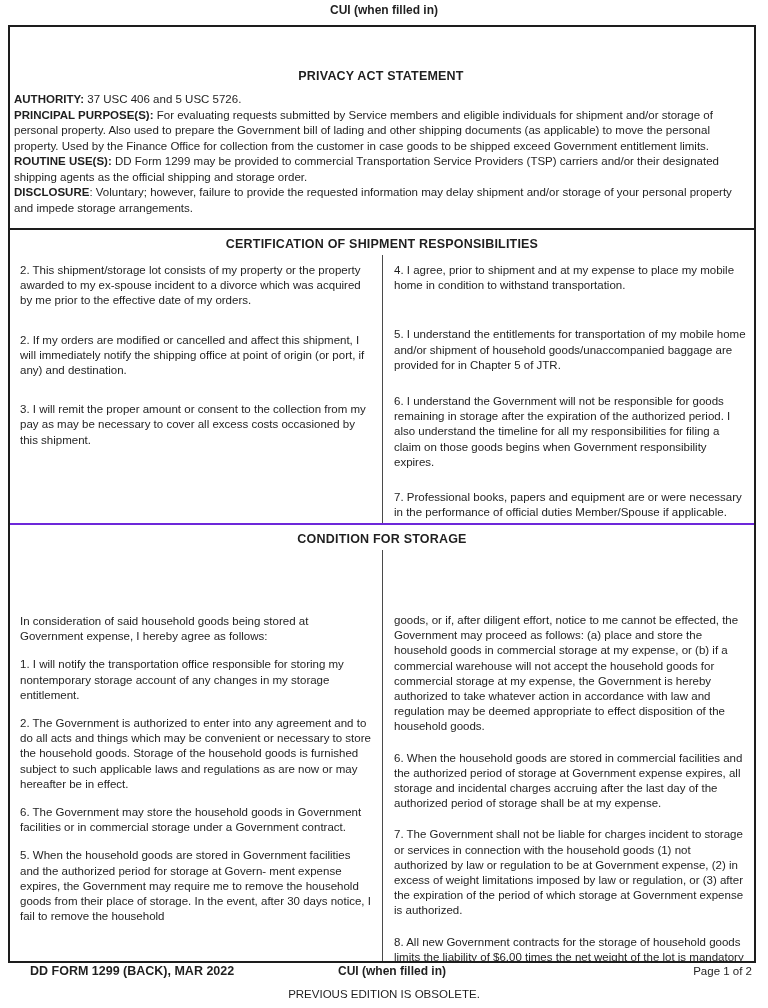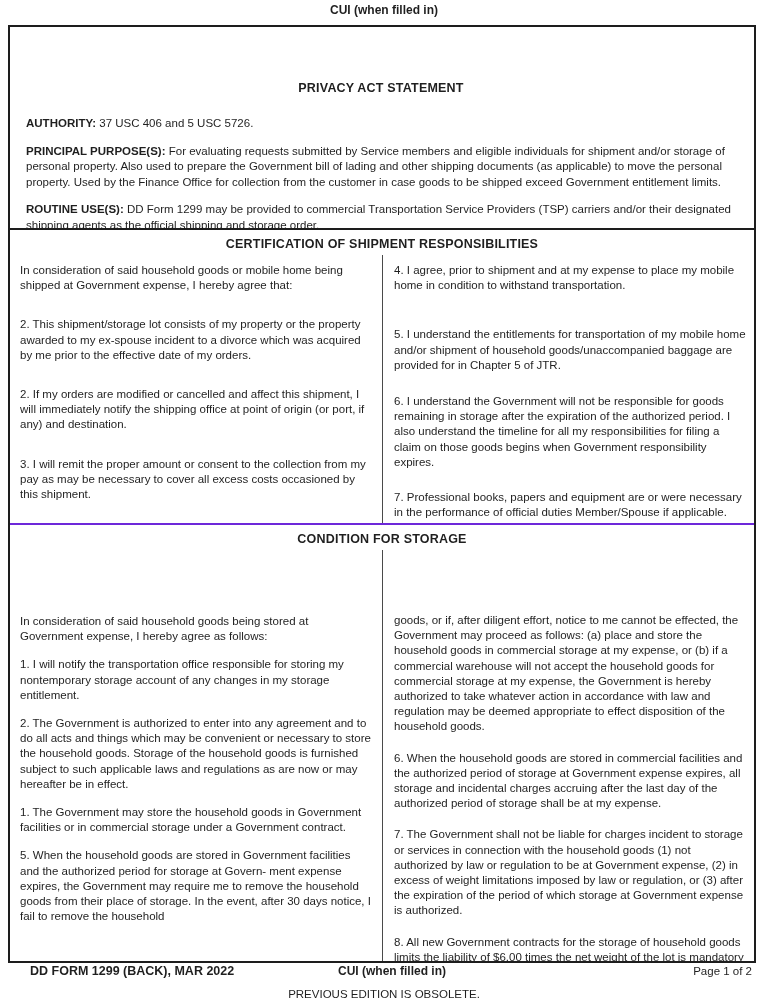--- a/index.html
+++ b/index.html
@@ -40,21 +40,21 @@
     flex-direction: column;
     background: #ffffff;
   }
   .section {
     box-sizing: border-box;
     overflow: hidden;
   }
   .sec-privacy {
     height: 203px;
     border-bottom: 2px solid #1d1d1d;
-    padding: 16px 6px 0 4px;
+    padding: 4px 6px 0 4px;
   }
   .sec-cert {
     height: 295px;
     border-bottom: 2px solid #6d28d9;
     display: flex;
     flex-direction: column;
   }
   .sec-storage {
     flex: 1;
     display: flex;
@@ -62,21 +62,21 @@
   }
   .sec-title {
     text-align: center;
     font-weight: bold;
     font-size: 12.5px;
     letter-spacing: 0.2px;
     padding-top: 7px;
   }
   .privacy-title { padding-top: 38px; padding-bottom: 9px; }
   .privacy-body p {
-    margin: 12px;
+    margin: 0;
     font-size: 11.5px;
     line-height: 15.5px;
   }
   .cols {
     flex: 1;
     display: flex;
     margin-top: 4px;
     overflow: hidden;
   }
   .col-left {
@@ -151,42 +151,41 @@
         <p><b>PRINCIPAL PURPOSE(S):</b><span> For evaluating requests submitted by Service members and eligible individuals for shipment and/or storage of personal property. Also used to prepare the Government bill of lading and other shipping documents (as applicable) to move the personal property. Used by the Finance Office for collection from the customer in case goods to be shipped exceed Government entitlement limits.</span></p>
         <p><b>ROUTINE USE(S):</b><span> DD Form 1299 may be provided to commercial Transportation Service Providers (TSP) carriers and/or their designated shipping agents as the official shipping and storage order.</span></p>
         <p><b>DISCLOSURE</b><span>: Voluntary; however, failure to provide the requested information may delay shipment and/or storage of your personal property and impede storage arrangements.</span></p>
       </div>
     </div>
 
     <div class="section sec-cert">
       <div class="sec-title">CERTIFICATION OF SHIPMENT RESPONSIBILITIES</div>
       <div class="cols cert-cols">
         <div class="col-left">
-          <p>In consideration of said household goods or mobile home being shipped at Government expense, I hereby agree that:</p>
           <p>2. This shipment/storage lot consists of my property or the property awarded to my ex-spouse incident to a divorce which was acquired by me prior to the effective date of my orders.</p>
           <p>2. If my orders are modified or cancelled and affect this shipment, I will immediately notify the shipping office at point of origin (or port, if any) and destination.</p>
           <p>3. I will remit the proper amount or consent to the collection from my pay as may be necessary to cover all excess costs occasioned by this shipment.</p>
         </div>
         <div class="col-right cert-right">
           <p class="m4">4. I agree, prior to shipment and at my expense to place my mobile home in condition to withstand transportation.</p>
           <p class="m5">5. I understand the entitlements for transportation of my mobile home and/or shipment of household goods/unaccompanied baggage are provided for in Chapter 5 of JTR.</p>
           <p class="m6">6. I understand the Government will not be responsible for goods remaining in storage after the expiration of the authorized period. I also understand the timeline for all my responsibilities for filing a claim on those goods begins when Government responsibility expires.</p>
           <p>7. Professional books, papers and equipment are or were necessary in the performance of official duties Member/Spouse if applicable.</p>
         </div>
       </div>
     </div>
 
     <div class="section sec-storage">
       <div class="sec-title">CONDITION FOR STORAGE</div>
       <div class="cols storage-cols">
         <div class="col-left">
           <p>In consideration of said household goods being stored at Government expense, I hereby agree as follows:</p>
           <p>1. I will notify the transportation office responsible for storing my nontemporary storage account of any changes in my storage entitlement.</p>
           <p>2. The Government is authorized to enter into any agreement and to do all acts and things which may be convenient or necessary to store the household goods. Storage of the household goods is furnished subject to such applicable laws and regulations as are now or may hereafter be in effect.</p>
-          <p>1. The Government may store the household goods in Government facilities or in commercial storage under a Government contract.</p>
+          <p>6. The Government may store the household goods in Government facilities or in commercial storage under a Government contract.</p>
           <p>5. When the household goods are stored in Government facilities and the authorized period for storage at Govern- ment expense expires, the Government may require me to remove the household goods from their place of storage. In the event, after 30 days notice, I fail to remove the household</p>
         </div>
         <div class="col-right">
           <p>goods, or if, after diligent effort, notice to me cannot be effected, the Government may proceed as follows: (a) place and store the household goods in commercial storage at my expense, or (b) if a commercial warehouse will not accept the household goods for commercial storage at my expense, the Government is hereby authorized to take whatever action in accordance with law and regulation may be deemed appropriate to effect disposition of the household goods.</p>
           <p>6. When the household goods are stored in commercial facilities and the authorized period of storage at Government expense expires, all storage and incidental charges accruing after the last day of the authorized period of storage shall be at my expense.</p>
           <p>7. The Government shall not be liable for charges incident to storage or services in connection with the household goods (1) not authorized by law or regulation to be at Government expense, (2) in excess of weight limitations imposed by law or regulation, or (3) after the expiration of the period of which storage at Government expense is authorized.</p>
           <p>8. All new Government contracts for the storage of household goods limits the liability of $6.00 times the net weight of the lot is mandatory at each NTS Facility location.  Applicants are advised to consider obtaining insurance on their household goods while such goods are in storage.</p>
         </div>
       </div>
     </div>

